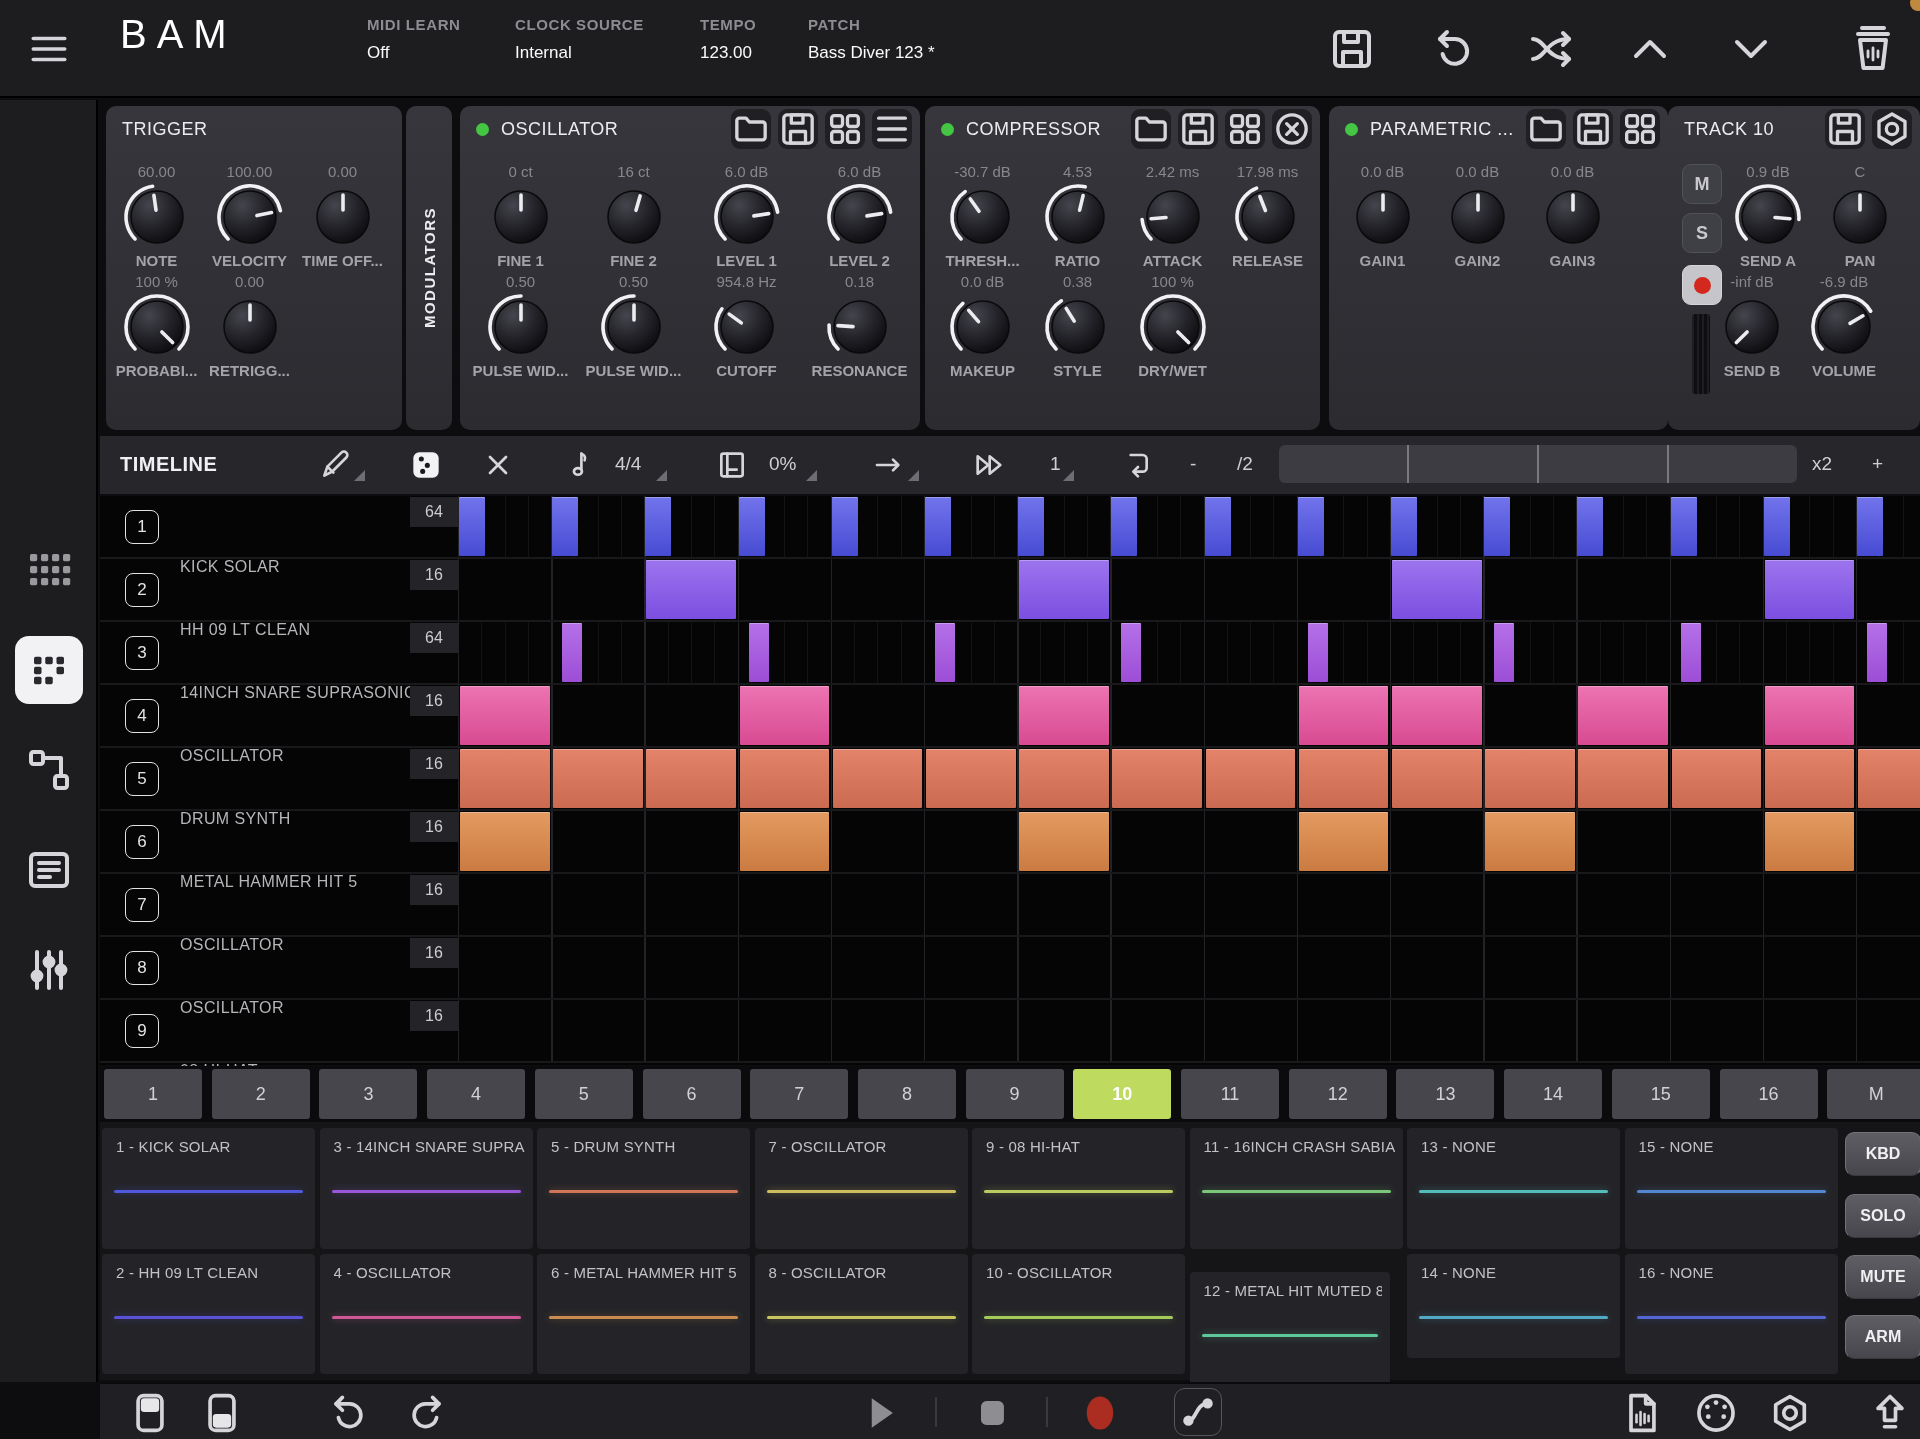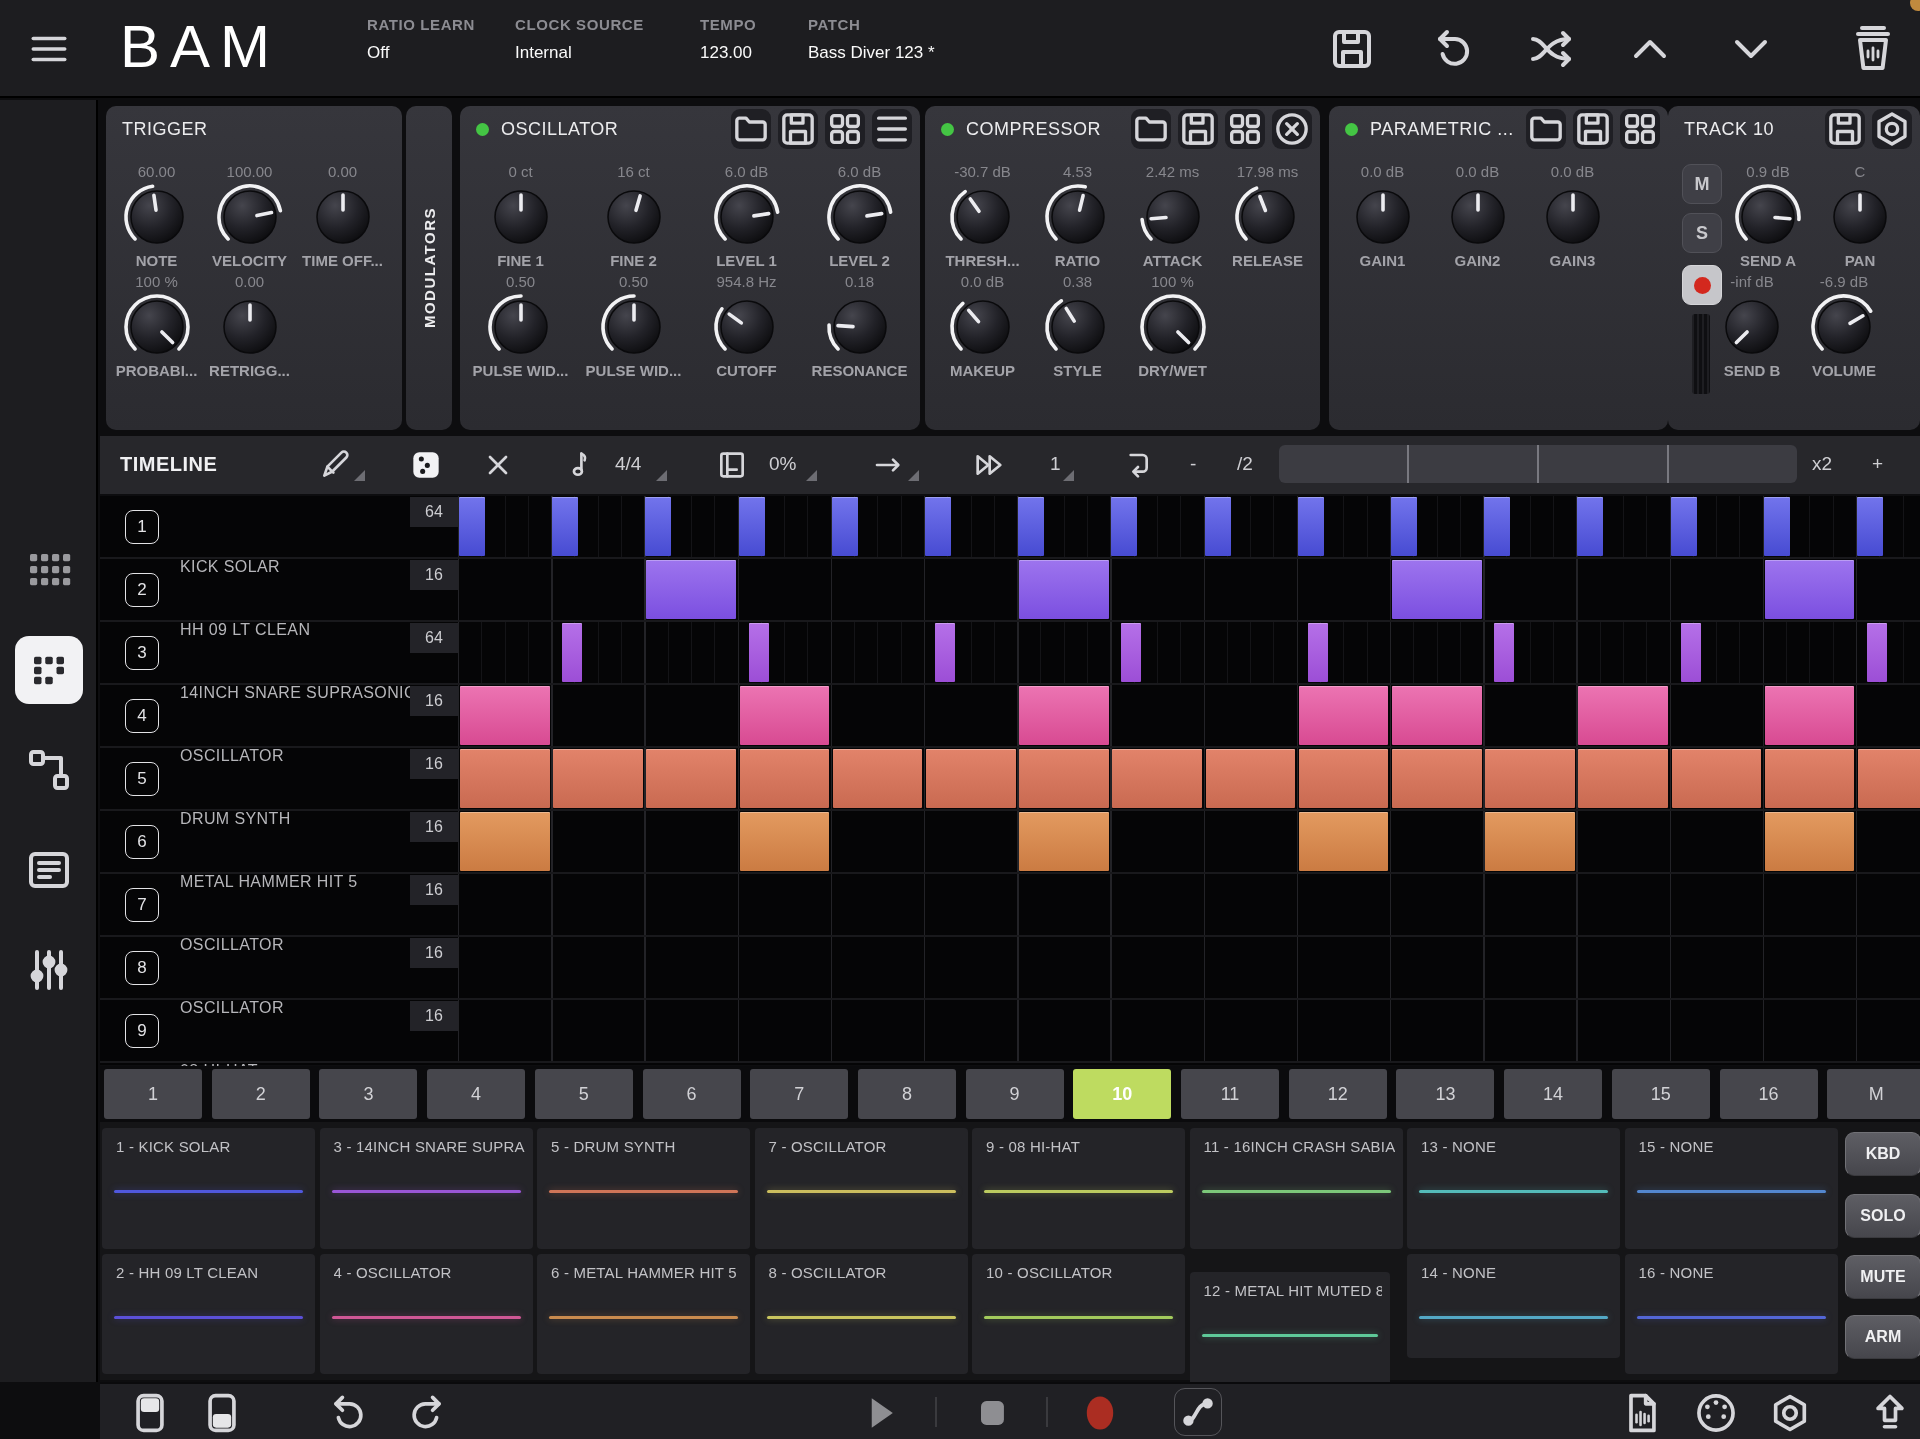--- a/index.html
+++ b/index.html
@@ -5,21 +5,21 @@
   html,body{margin:0;padding:0;background:#000;}
   *{box-sizing:border-box;}
   .app{position:relative;width:1920px;height:1439px;background:#0d0d0f;overflow:hidden;
        font-family:"Liberation Sans",sans-serif;color:#e8e8ea;-webkit-font-smoothing:antialiased;}
   svg{display:block;}
   .oline{stroke:#d6d6da;fill:none;stroke-width:2;stroke-linecap:round;stroke-linejoin:round;}
 
   
   .topbar{position:absolute;left:0;top:0;width:1920px;height:98px;background:#1d1d20;border-bottom:2px solid #000;}
   .burger{position:absolute;left:24px;top:28px;width:50px;height:42px;cursor:pointer;}
-  .logo{position:absolute;left:120px;top:12px;font-size:60px;font-weight:200;letter-spacing:10px;color:#fff;}
+  .logo{position:absolute;left:120px;top:12px;font-size:40px;font-weight:200;letter-spacing:10px;color:#fff;}
   .tb-field{position:absolute;top:16px;}
   .tb-label{font-size:15px;font-weight:600;letter-spacing:.6px;color:#8c8c92;}
   .tb-value{font-size:17px;color:#fafafa;margin-top:10px;}
   .tb-ic{position:absolute;top:25px;width:48px;height:48px;}
   .notif-dot{position:absolute;right:-6px;top:-5px;width:16px;height:16px;border-radius:50%;background:#c08a3e;}
 
   
   .sidebar{position:absolute;left:0;top:100px;width:98px;height:1282px;background:#1d1d20;border-right:2px solid #000;}
   .sb-ic{position:absolute;left:25px;width:48px;height:48px;}
   .sb-sel{position:absolute;left:15px;width:68px;height:68px;background:#f2f2f4;border-radius:14px;
@@ -110,21 +110,21 @@
         <svg viewBox="0 0 24 24" width="50" height="42">
           <g class="oline" stroke-width="1.8">
             <line x1="3" y1="6" x2="21" y2="6"></line>
             <line x1="3" y1="12" x2="21" y2="12"></line>
             <line x1="3" y1="18" x2="21" y2="18"></line>
           </g>
         </svg>
       </div>
     <div class="logo">BAM</div>
     <div class="tb-field" style="left:367px">
-      <div class="tb-label">RATIO LEARN</div>
+      <div class="tb-label">MIDI LEARN</div>
       <div class="tb-value">Off</div>
     </div>
     <div class="tb-field" style="left:515px">
       <div class="tb-label">CLOCK SOURCE</div>
       <div class="tb-value">Internal</div>
     </div>
     <div class="tb-field" style="left:700px">
       <div class="tb-label">TEMPO</div>
       <div class="tb-value">123.00</div>
     </div>

